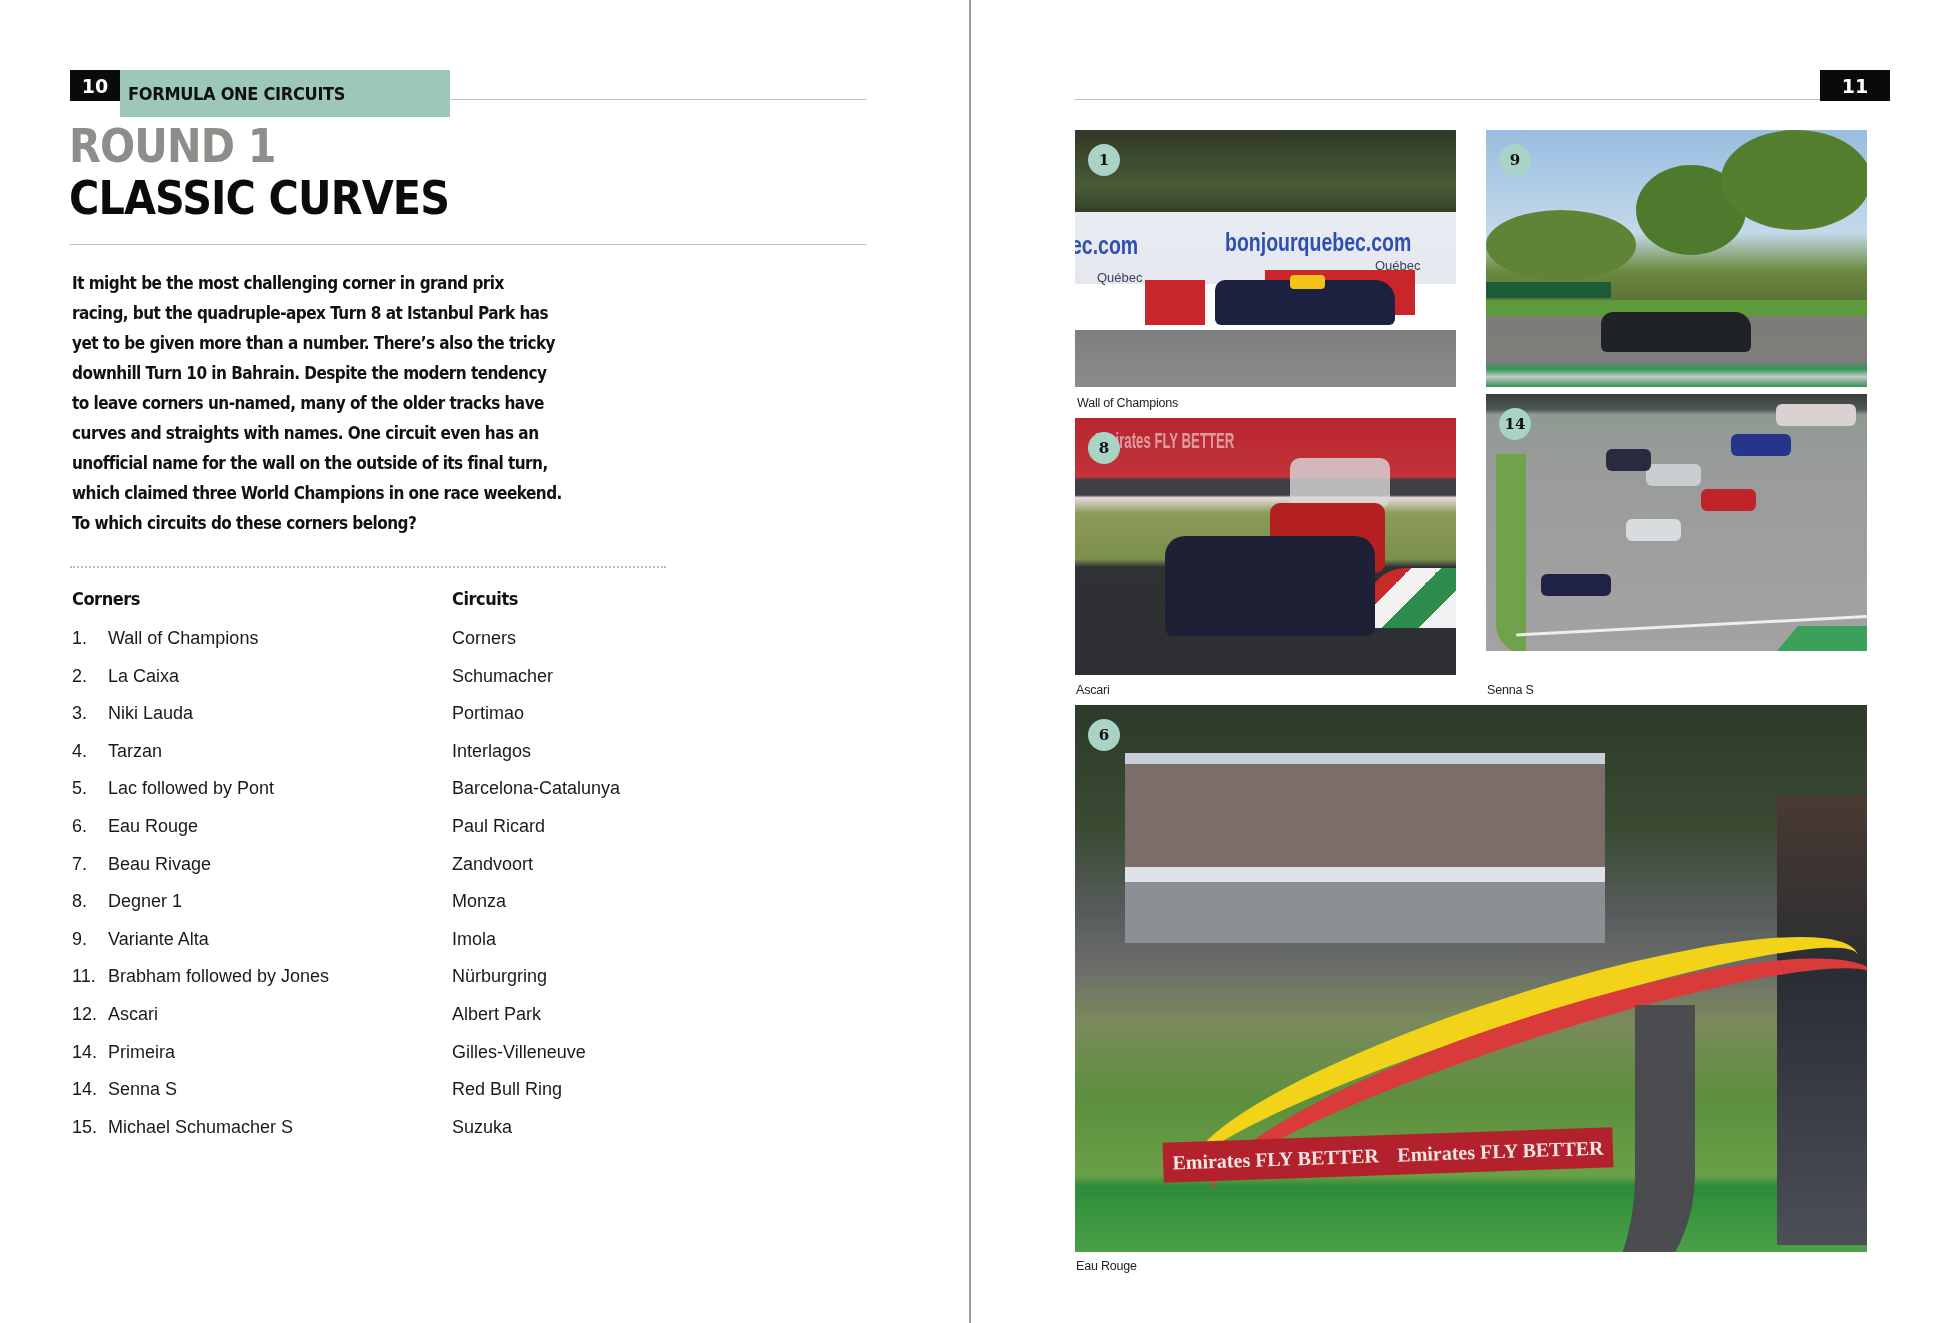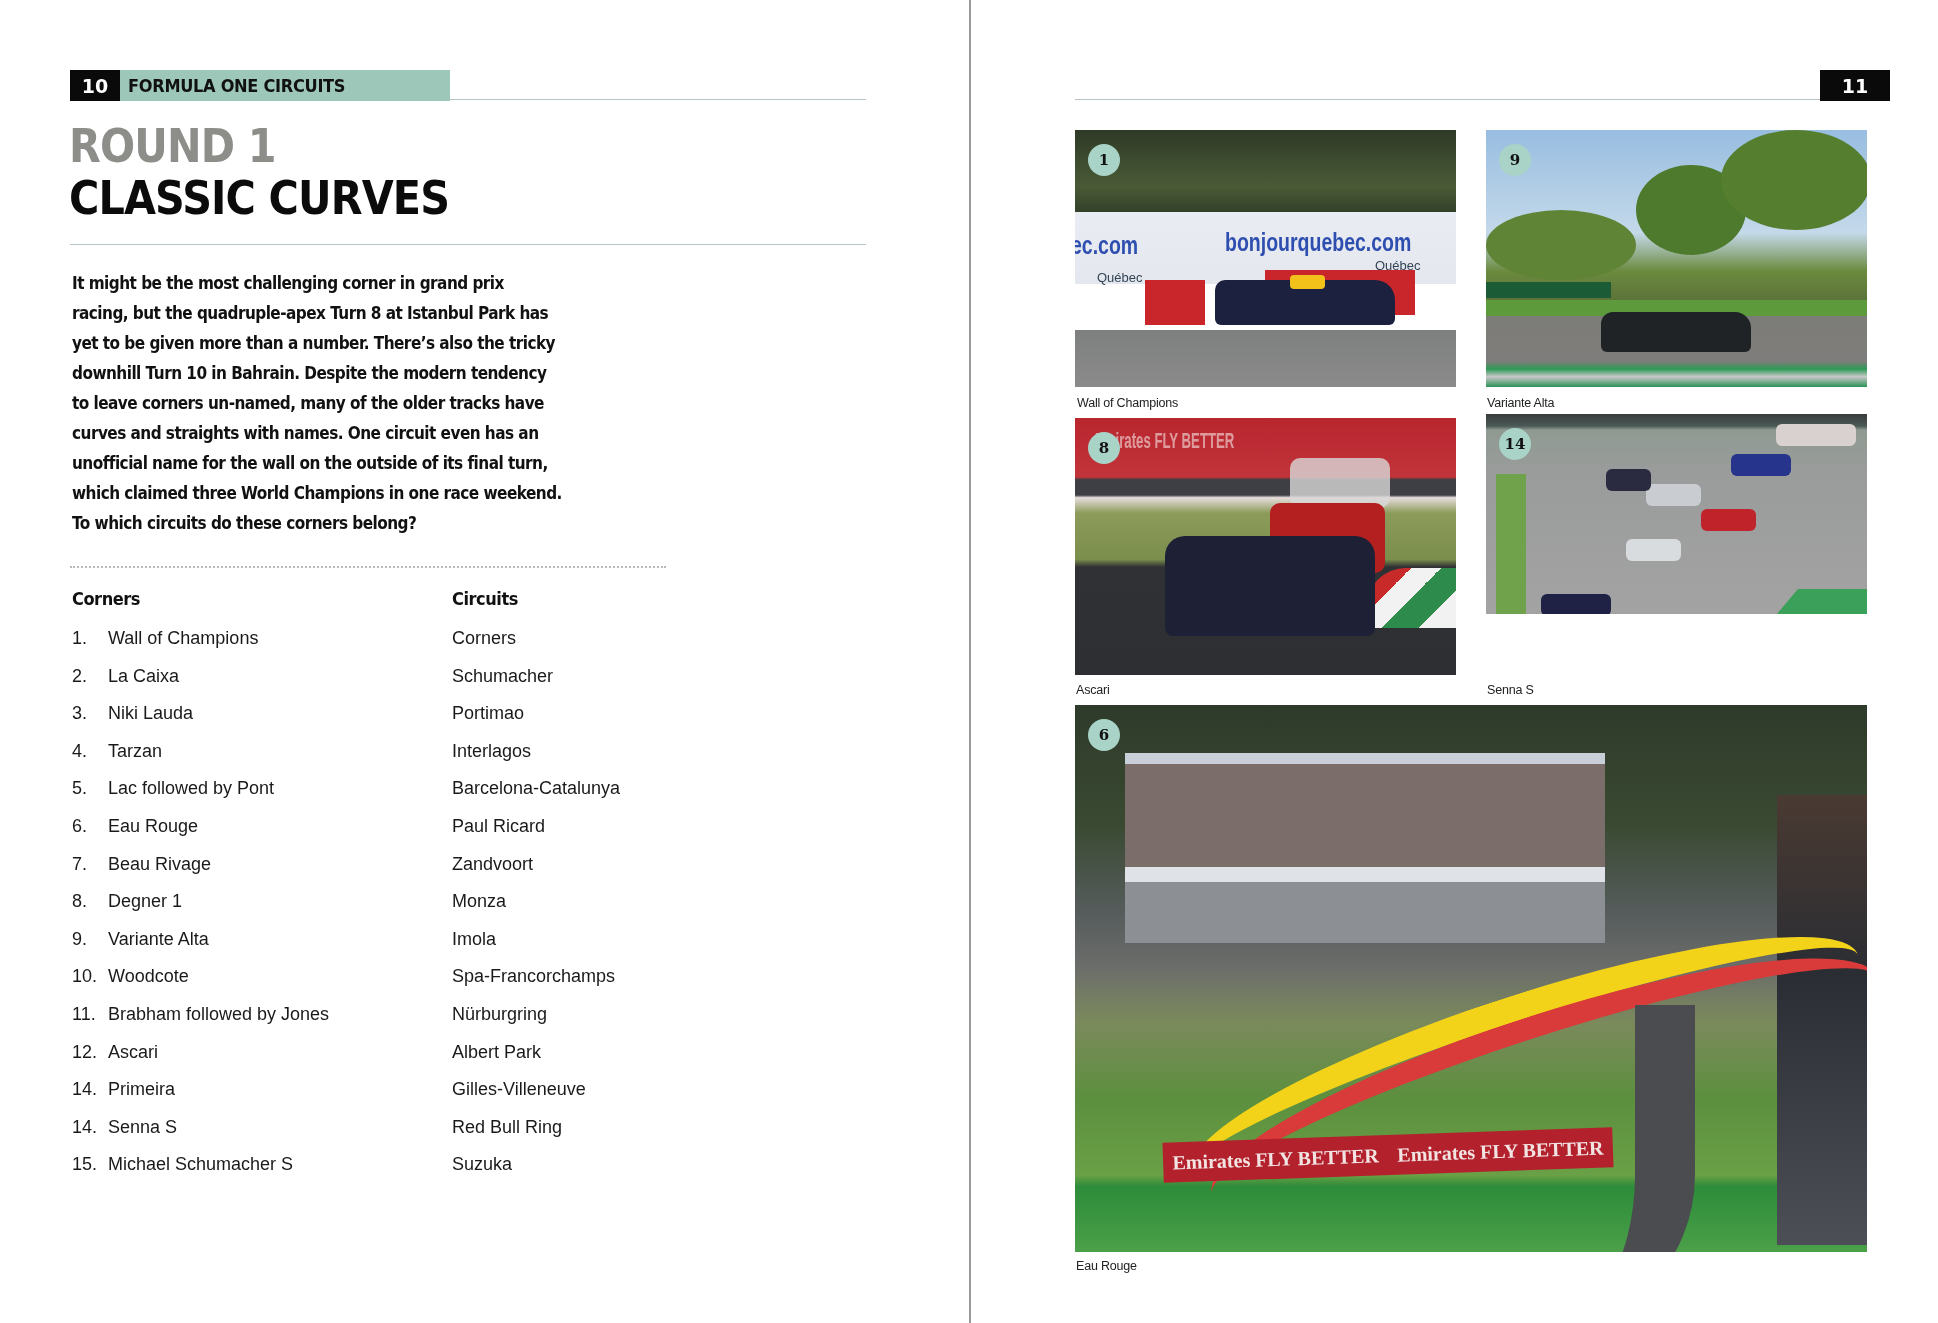--- a/index.html
+++ b/index.html
@@ -6,21 +6,21 @@
   body { width: 1938px; height: 1323px; position: relative; overflow: hidden;
          font-family: "Liberation Sans", sans-serif; color: #111; }
   .abs { position: absolute; }
 
   
   .spine { left: 969px; top: 0; width: 2px; height: 1323px; background: #9a9a9a; }
 
   
   .hdr-num { left: 70px; top: 70px; width: 50px; height: 31px; background: #0a0a0a; color: #fff;
              font: bold 19px "DejaVu Sans", sans-serif; display: flex; align-items: center; justify-content: center; }
-  .hdr-title-bar { left: 120px; top: 70px; width: 330px; height: 31px; background: #9dc8b9;
+  .hdr-title-bar { left: 120px; top: 70px; width: 330px; height: 47px; background: #9dc8b9;
              display: flex; align-items: center; padding-left: 8px; box-sizing: border-box; }
   .hdr-title { font: bold 18px "DejaVu Sans Condensed","DejaVu Sans", sans-serif; letter-spacing: -0.3px; color: #111; }
   .rule-top-left { left: 450px; top: 99px; width: 416px; height: 1px; background: #b8c4c8; }
 
   .round-label { left: 69px; top: 118px; font: bold 47px "DejaVu Sans", sans-serif; color: #8d8d8a; letter-spacing: -1px; line-height: 56px; transform: scaleX(0.88); transform-origin: left; }
   .section-title { left: 69px; top: 170px; font: bold 47px "DejaVu Sans", sans-serif; color: #0b0b0b; letter-spacing: -1px; line-height: 56px; transform: scaleX(0.88); transform-origin: left; }
   .rule-title { left: 70px; top: 244px; width: 796px; height: 1px; background: #b8c4c8; }
 
   .intro { left: 72px; top: 268px; width: 540px; font: bold 17px "DejaVu Sans", sans-serif; line-height: 30px; letter-spacing: -0.6px; color: #111; }
   .intro span { display: block; white-space: nowrap; transform: scaleX(0.9); transform-origin: left; }
@@ -73,21 +73,21 @@
   .p9 .car { position: absolute; left: 115px; top: 182px; width: 150px; height: 40px; border-radius: 12px 16px 6px 6px; background: #1f2326; }
 
   .p12 { left: 1075px; top: 418px; width: 381px; height: 257px;
          background: linear-gradient(180deg, #b8262e 0%, #c2333a 23%, #3d3f44 24%, #3d3f44 30%, #e7dddd 31%, #8c9b5a 37%, #7b8e4c 55%, #2f3135 58%, #2d2f33 100%); }
   .p12 .ad { position: absolute; left: 20px; top: 10px; font: bold 22px "Liberation Sans", sans-serif; color: #f0d8d8; opacity: 0.65; white-space: nowrap; transform: scaleX(0.6); transform-origin: left; }
   .p12 .car-bg { position: absolute; left: 215px; top: 40px; width: 100px; height: 50px; border-radius: 10px; background: #d8d8d8; opacity: 0.8; }
   .p12 .car-mid { position: absolute; left: 195px; top: 85px; width: 115px; height: 70px; border-radius: 10px; background: #b4201f; }
   .p12 .car-front { position: absolute; left: 90px; top: 118px; width: 210px; height: 100px; border-radius: 20px 20px 8px 8px; background: #1e2136; }
   .p12 .kerb { position: absolute; right: 0; top: 150px; width: 90px; height: 60px; border-radius: 40px 0 0 0; background: linear-gradient(135deg, #c82a2a 0 30%, #f2f2f2 30% 50%, #2d8c4c 50% 75%, #f2f2f2 75%); }
 
-  .p14 { left: 1486px; top: 414px; width: 381px; height: 200px;
+  .p14 { left: 1486px; top: 394px; width: 381px; height: 257px;
          background: linear-gradient(180deg, #3a3c3c 0%, #4b5956 6%, #8f9a92 8%, #9a9c9b 30%, #a2a3a2 100%); }
   .p14 .edge { position: absolute; left: 10px; top: 60px; width: 30px; height: 200px; background: #6fa24a; border-radius: 0 0 0 30px; }
   .p14 .line { position: absolute; left: 30px; top: 230px; width: 360px; height: 3px; background: #eee; transform: rotate(-3deg); }
   .p14 .car { position: absolute; height: 22px; border-radius: 6px; }
   .p14 .grass { position: absolute; right: 0; bottom: 0; width: 90px; height: 25px; background: #3aa05a; transform: skewX(-40deg); transform-origin: bottom right; }
 
   .p6 { left: 1075px; top: 705px; width: 792px; height: 547px;
         background: linear-gradient(180deg, #2e3a2a 0%, #3a4a32 22%, #565c5c 38%, #6b6d6a 48%, #7b8a5c 58%, #5c8f3e 72%, #6aa046 86%, #2d8c3a 88%, #4ba048 100%); }
   .p6 .stand { position: absolute; left: 50px; top: 48px; width: 480px; height: 190px; background: linear-gradient(180deg, #c9cfd8 0 6%, #7a6d6a 6% 60%, #dfe3e8 60% 68%, #8c8f94 68% 100%); }
   .p6 .track1 { position: absolute; left: 100px; top: 290px; width: 700px; height: 110px; border-radius: 50%; border-top: 26px solid #f3d21a; transform: rotate(-18deg); }
@@ -169,25 +169,20 @@
       <span class="num">8.</span>
       <span class="corner">Degner 1</span>
       <span class="circuit">Monza</span>
     </div>
   <div class="row">
       <span class="num">9.</span>
       <span class="corner">Variante Alta</span>
       <span class="circuit">Imola</span>
     </div>
   <div class="row">
-      <span class="num">10.</span>
-      <span class="corner">Woodcote</span>
-      <span class="circuit">Spa-Francorchamps</span>
-    </div>
-  <div class="row">
       <span class="num">11.</span>
       <span class="corner">Brabham followed by Jones</span>
       <span class="circuit">Nürburgring</span>
     </div>
   <div class="row">
       <span class="num">12.</span>
       <span class="corner">Ascari</span>
       <span class="circuit">Albert Park</span>
     </div>
   <div class="row">

